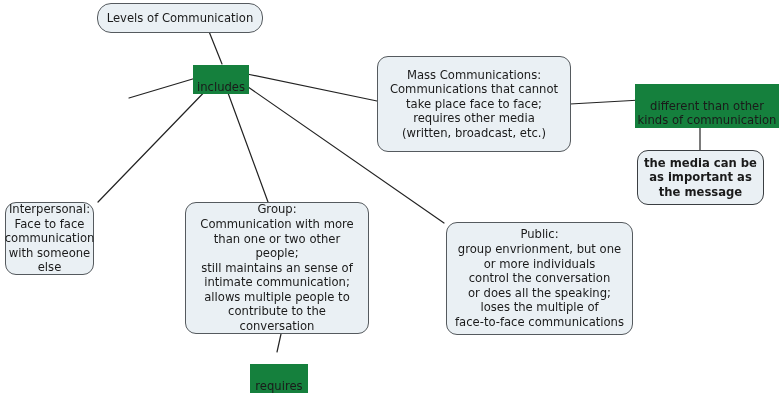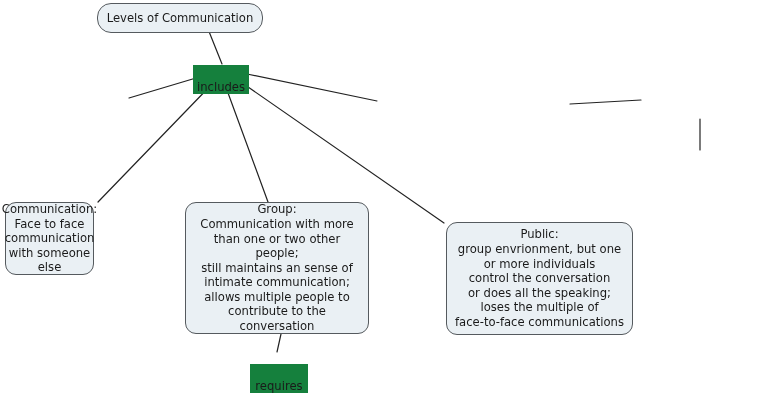--- a/index.html
+++ b/index.html
@@ -80,25 +80,41 @@
 
   <div class="node pill" style="left:97px; top:3px; width:166px; height:26px;">
     <span>Levels of Communication</span>
   </div>
 
   <div class="link-label" style="left:193px; top:65px; width:52px;">
     <span>includes</span>
   </div>
 
 
+  <div class="node" style="left:377px; top:56px; width:194px; height:96px;">
+    <span>Mass Communications:
+Communications that cannot
+take place face to face;
+requires other media
+(written, broadcast, etc.)</span>
+  </div>
 
+  <div class="link-label" style="left:635px; top:84px; width:140px;">
+    <span>different than other
+kinds of communication</span>
+  </div>
 
+  <div class="node emph" style="left:637px; top:150px; width:127px; height:55px;">
+    <span>the media can be
+as important as
+the message</span>
+  </div>
 
   <div class="node" style="left:5px; top:202px; width:89px; height:73px;">
-    <span>Communication:
+    <span>Interpersonal:
 Face to face
 communication
 with someone else</span>
   </div>
 
   <div class="node" style="left:185px; top:202px; width:184px; height:132px;">
     <span>Group:
 Communication with more
 than one or two other people;
 still maintains an sense of

